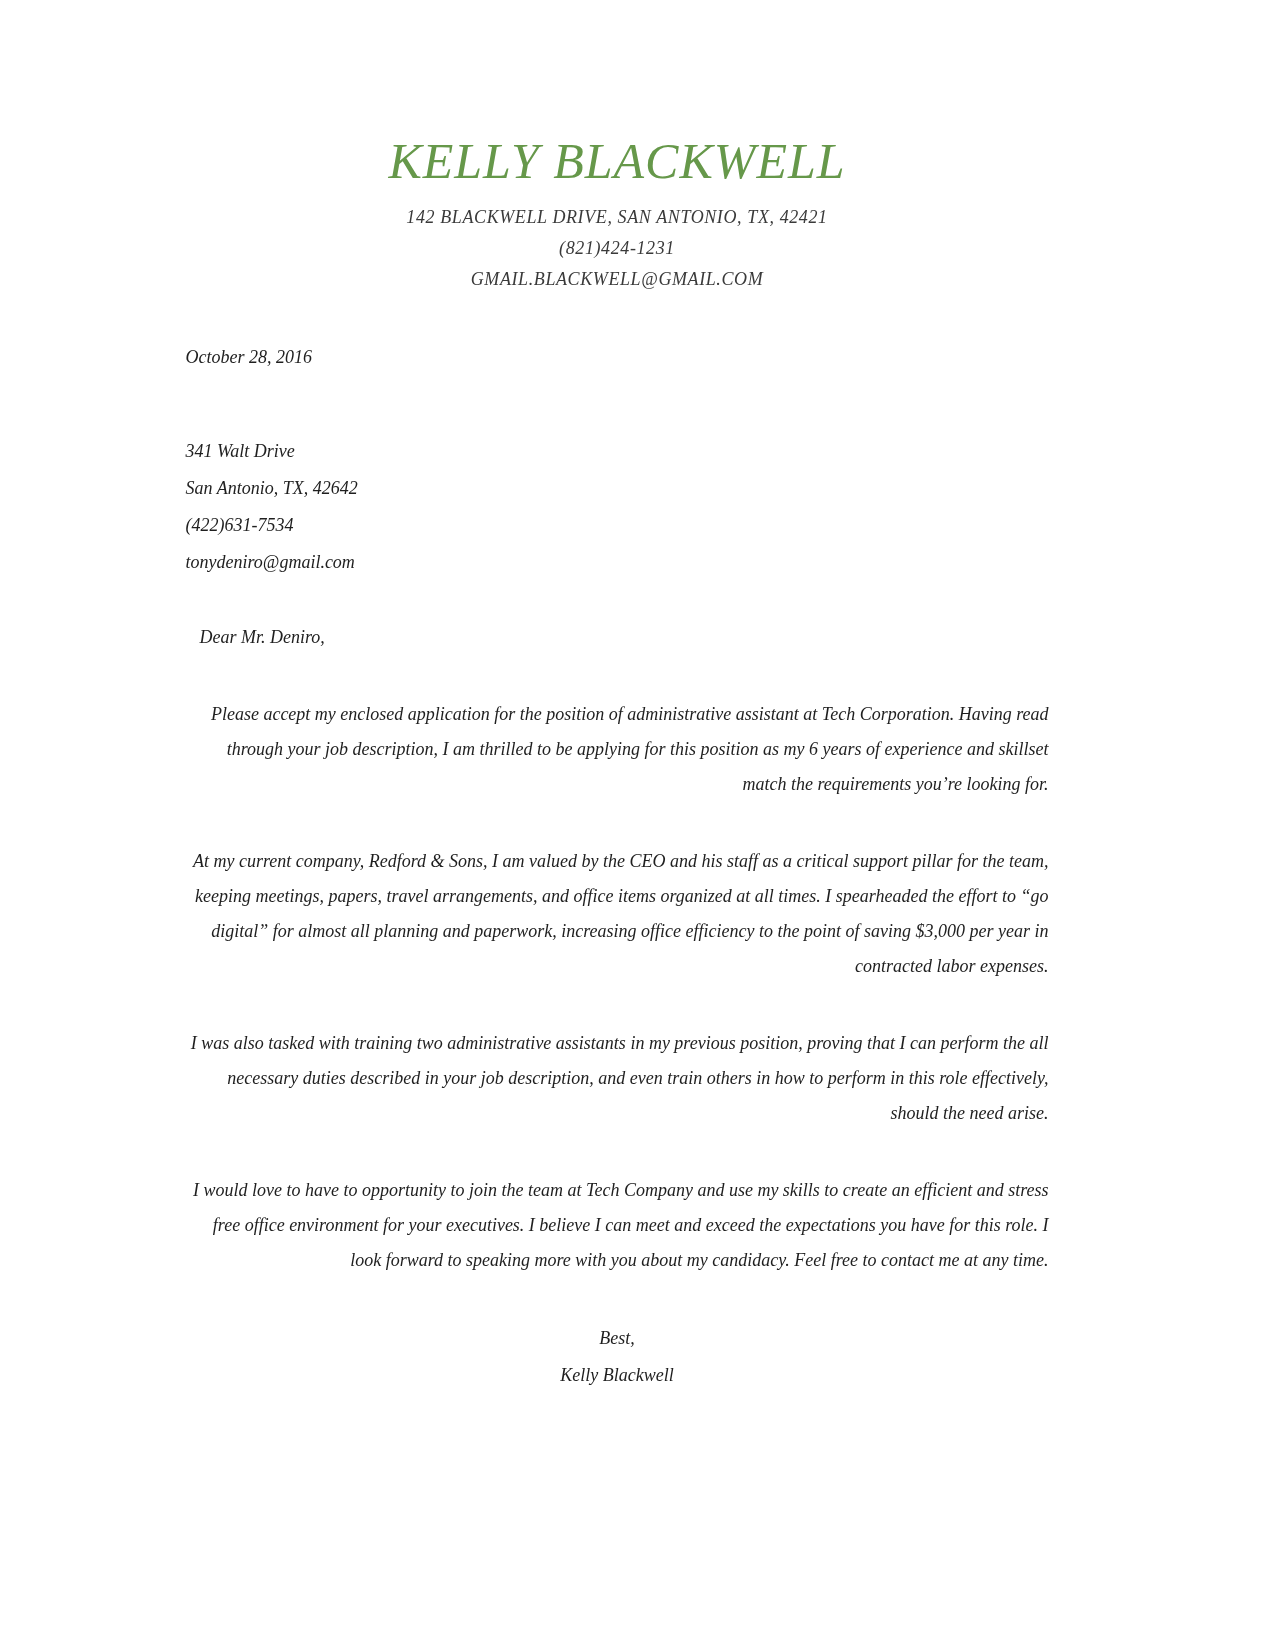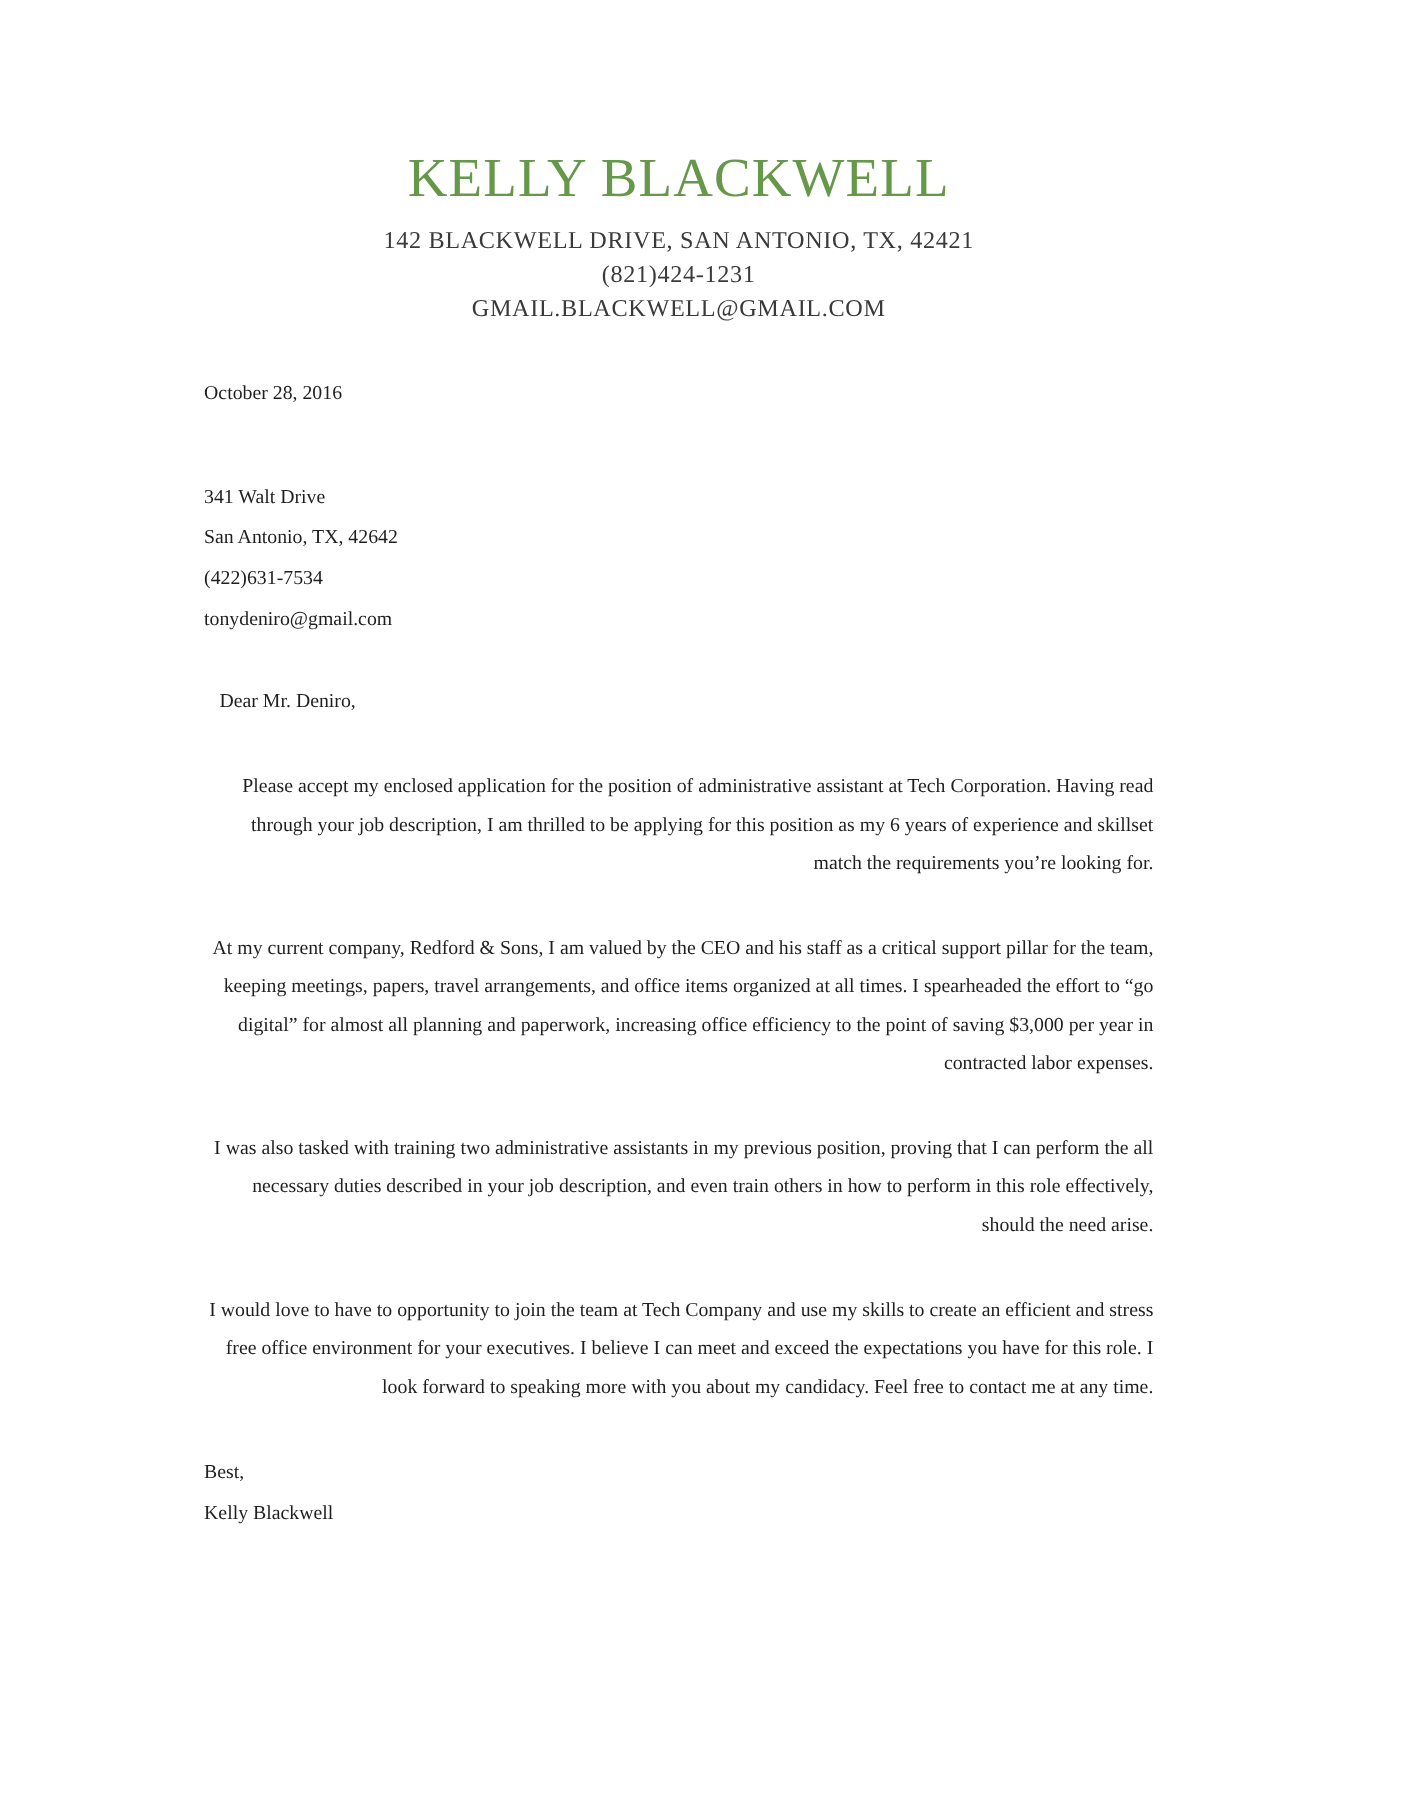--- a/index.html
+++ b/index.html
@@ -11,36 +11,37 @@
     position: relative;
     width: 1118px;
     height: 1650px;
     box-sizing: border-box;
     margin: 0 auto;
     background: #ffffff;
     padding: 130px 148px 20px 107px;
     font-family: "DejaVu Serif", "Liberation Serif", serif;
     color: #212121;
     overflow: hidden;
+    font-style: italic;
   }
   
   .letterhead {
     text-align: center;
   }
   .applicant-name {
     margin: 0 0 10px 0;
     font-size: 50px;
     line-height: 62px;
     font-weight: 400;
     letter-spacing: 1px;
     color: #66984a;
     font-family: "Liberation Serif", "DejaVu Serif", serif;
   }
   .contact-line {
-    font-size: 22px;
+    font-size: 18px;
     line-height: 31px;
     letter-spacing: 0.6px;
     color: #3a3a3a;
     font-family: "Liberation Serif", "DejaVu Serif", serif;
   }
   
   .letter-body {
     margin-top: 45px;
     font-family: "Liberation Serif", "DejaVu Serif", serif;
     font-size: 18px;
@@ -64,20 +65,21 @@
     margin: 0 0 42px 0;
     line-height: 35px;
     max-width: 1020px;
     text-align: right;
   }
   .closing-block {
     margin: 0;
   }
   .closing-line {
     line-height: 37px;
+    text-align: center;
   }
 </style>
 </head>
 <body>
 
 <div class="page">
 
   <div class="letterhead">
     <h1 class="applicant-name" style="color: rgb(102, 152, 74);">KELLY BLACKWELL</h1>
     <div class="contact-line">142 BLACKWELL DRIVE, SAN ANTONIO, TX, 42421</div>

